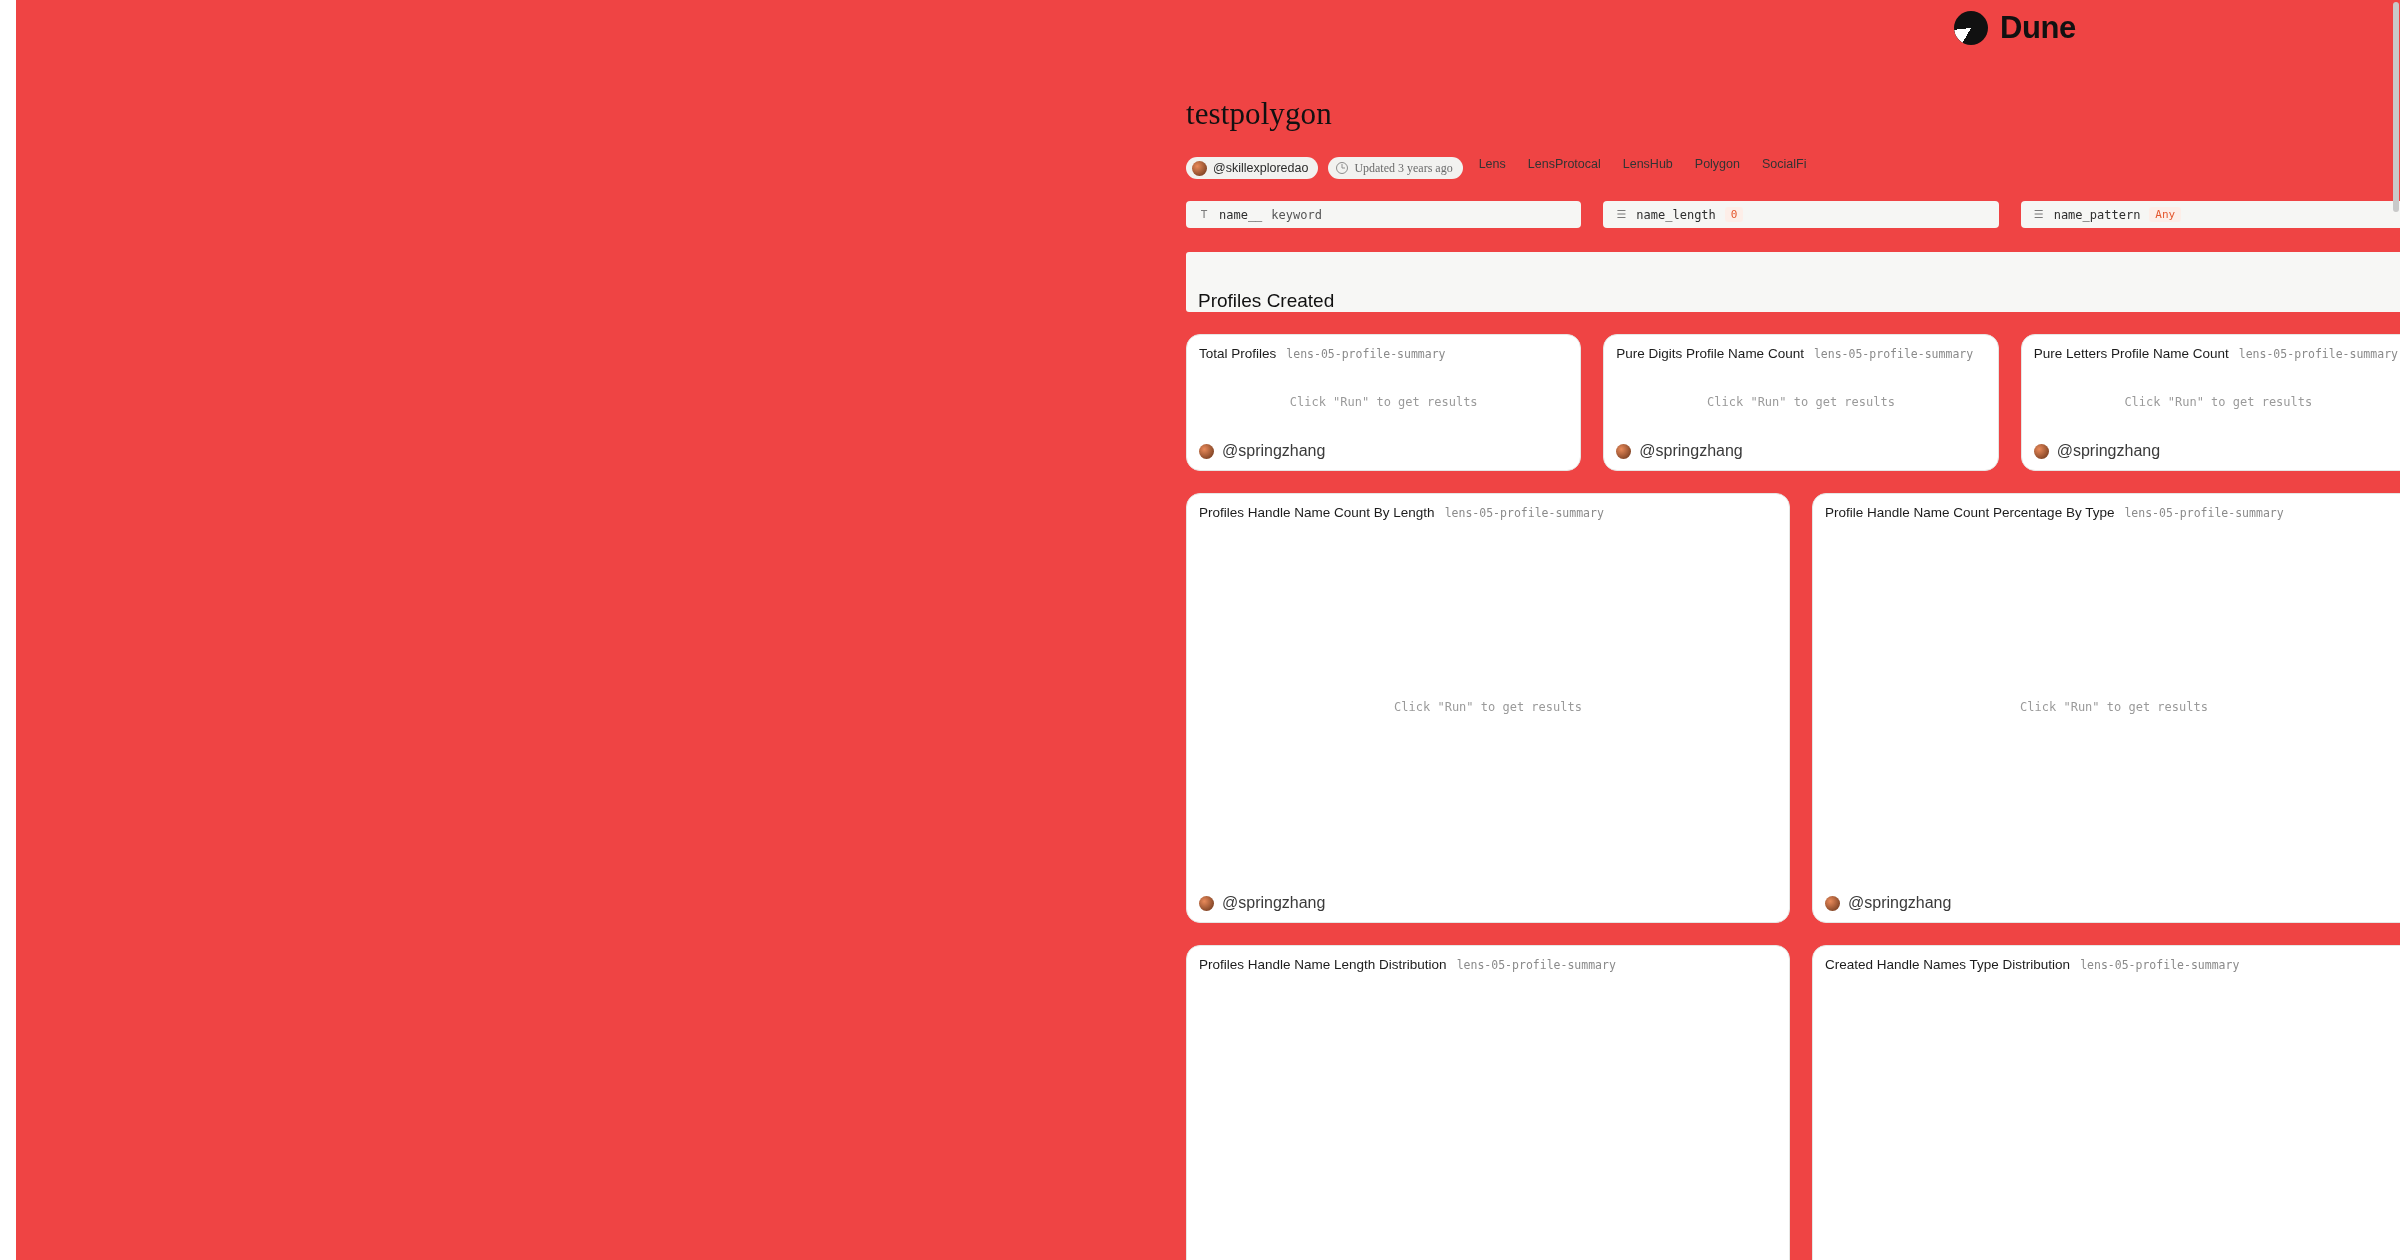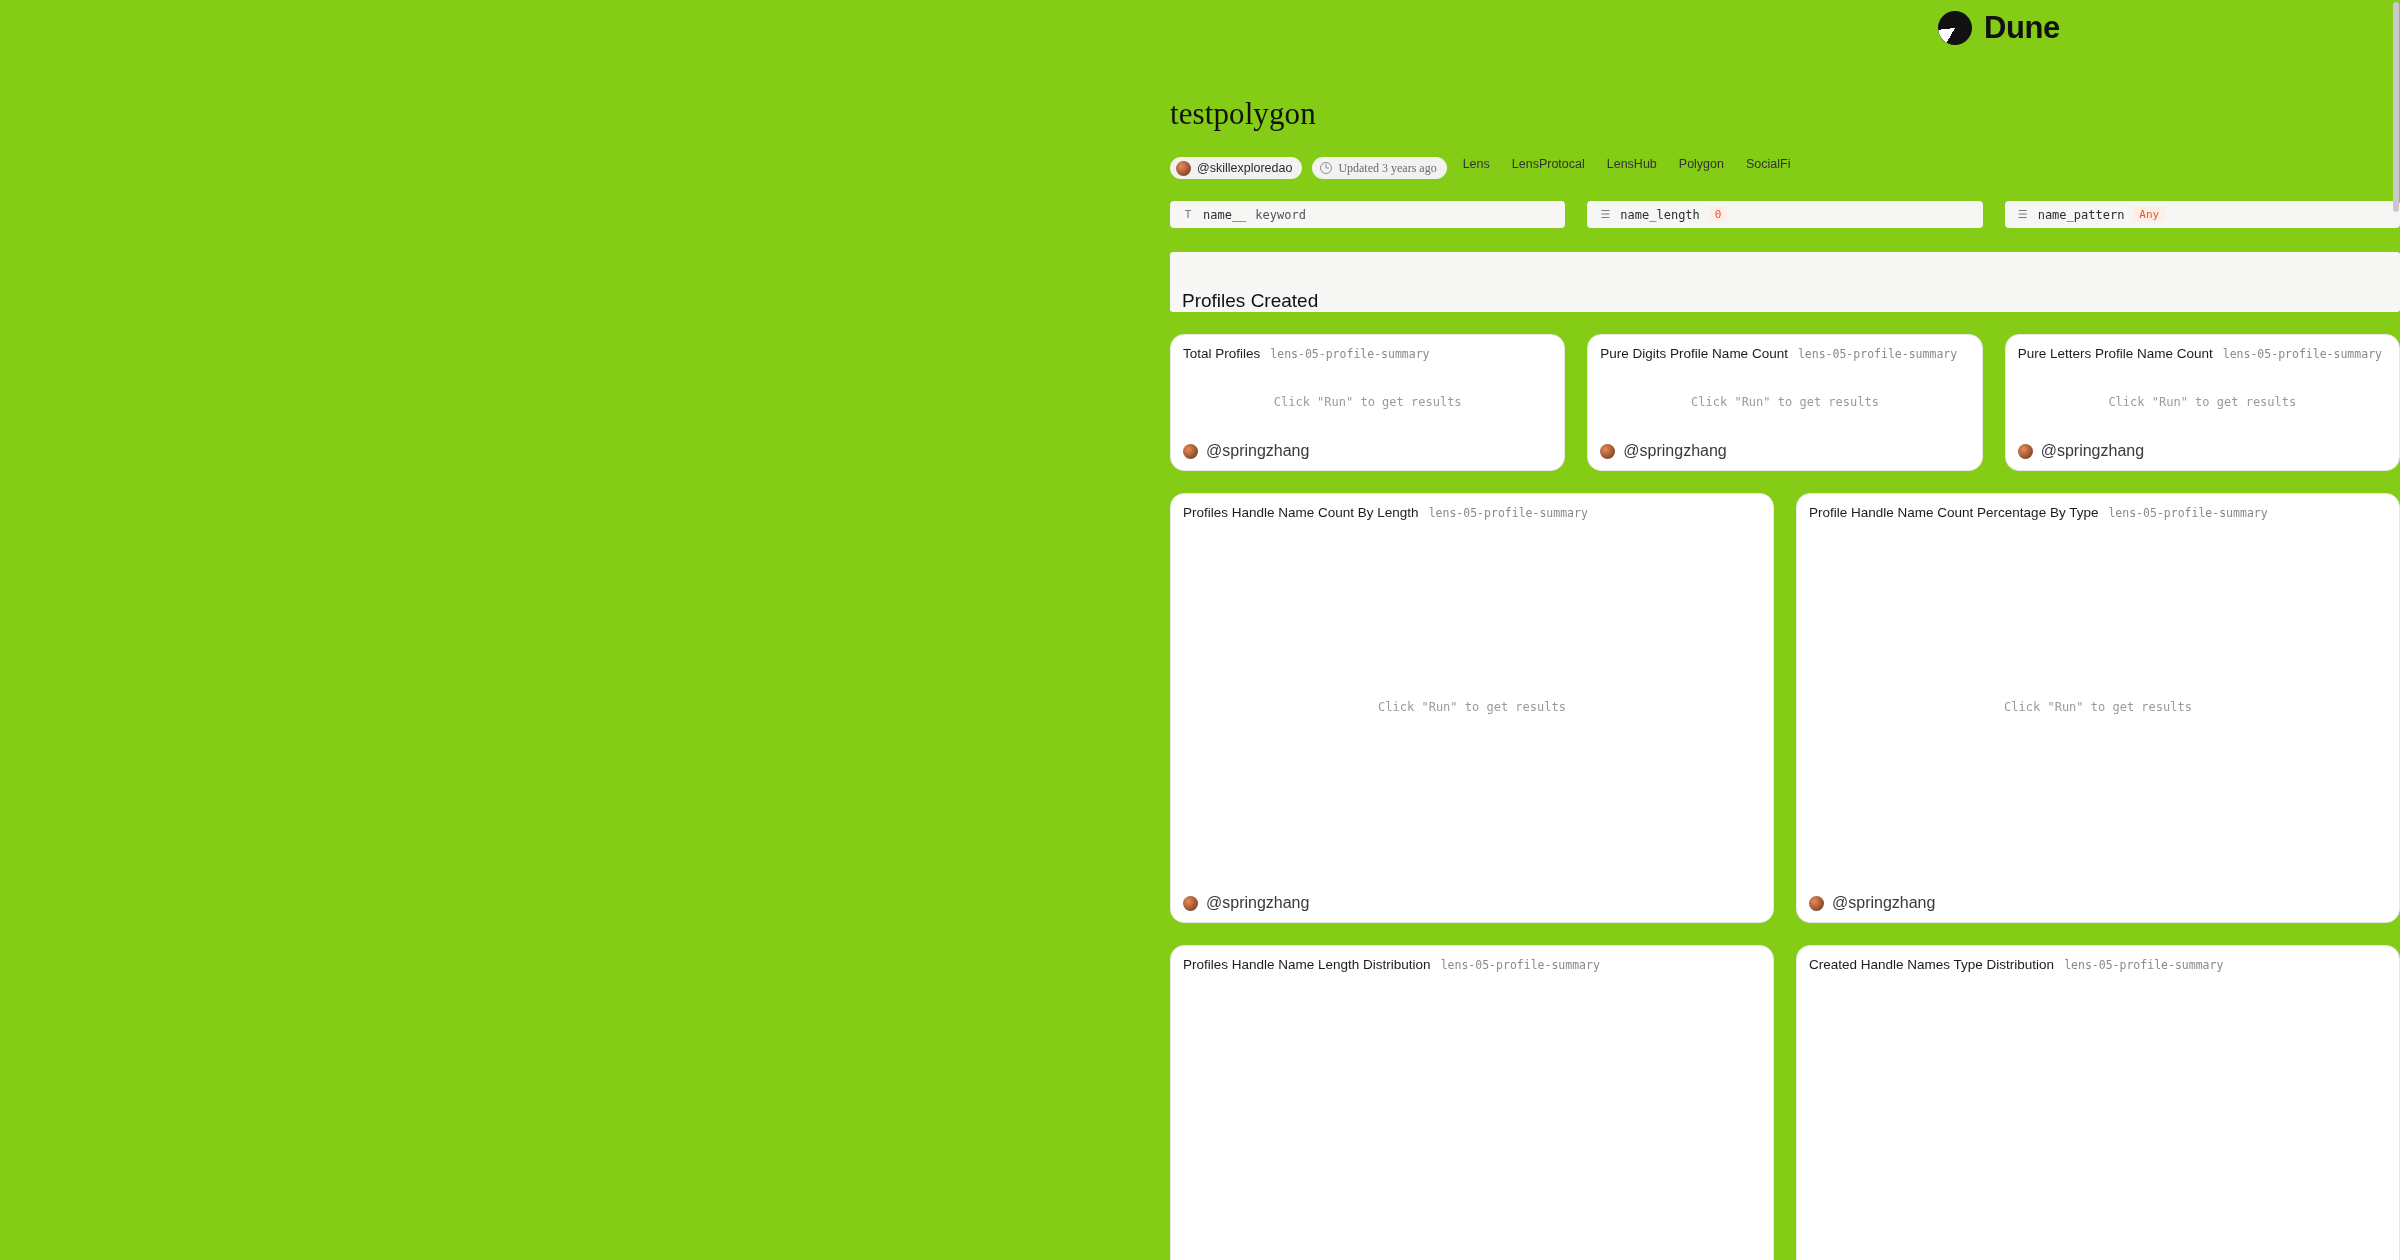--- a/index.html
+++ b/index.html
@@ -15,21 +15,22 @@
     height: 1260px;
     overflow: hidden;
     position: relative;
   }
 
   
   .page {
     position: absolute;
     inset: 0;
     overflow: hidden;
-    background: #84cc16;
+    background: #ef4444;
+    margin-left: 16px;
   }
 
   
   .scrollbar-track {
     position: absolute;
     top: 0;
     right: 0;
     width: 8px;
     height: 100%;
     background: transparent;

